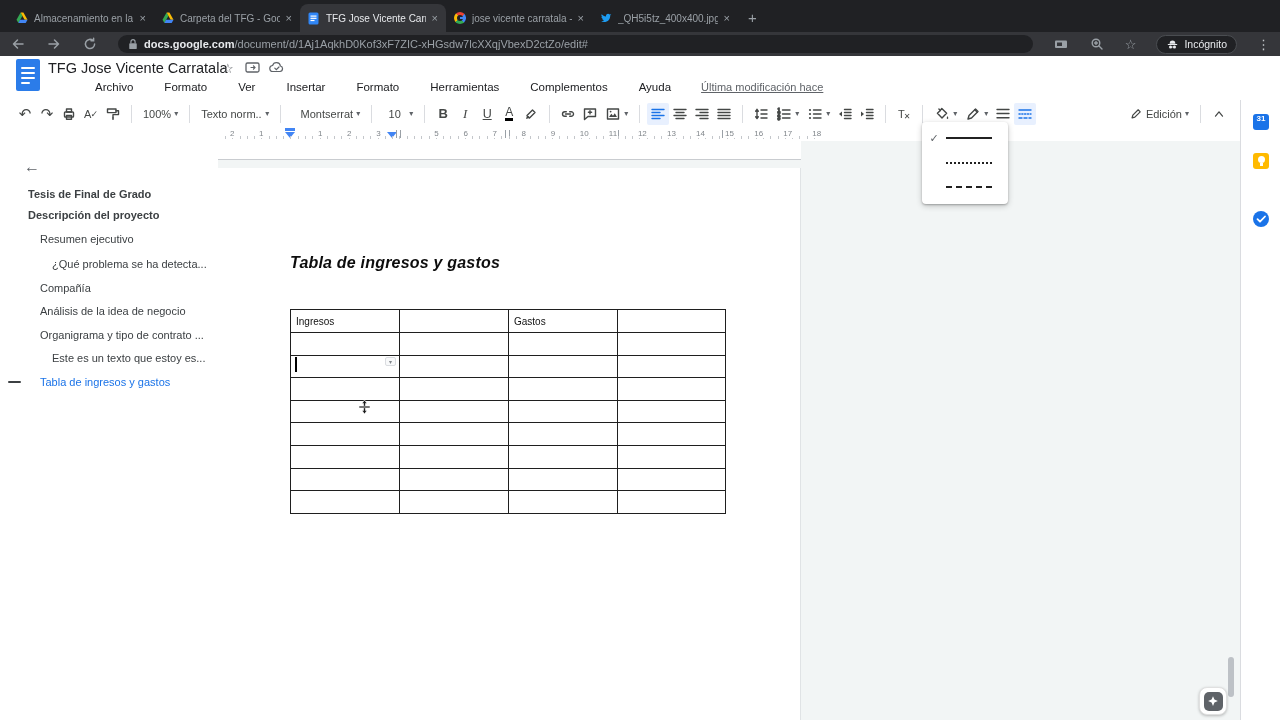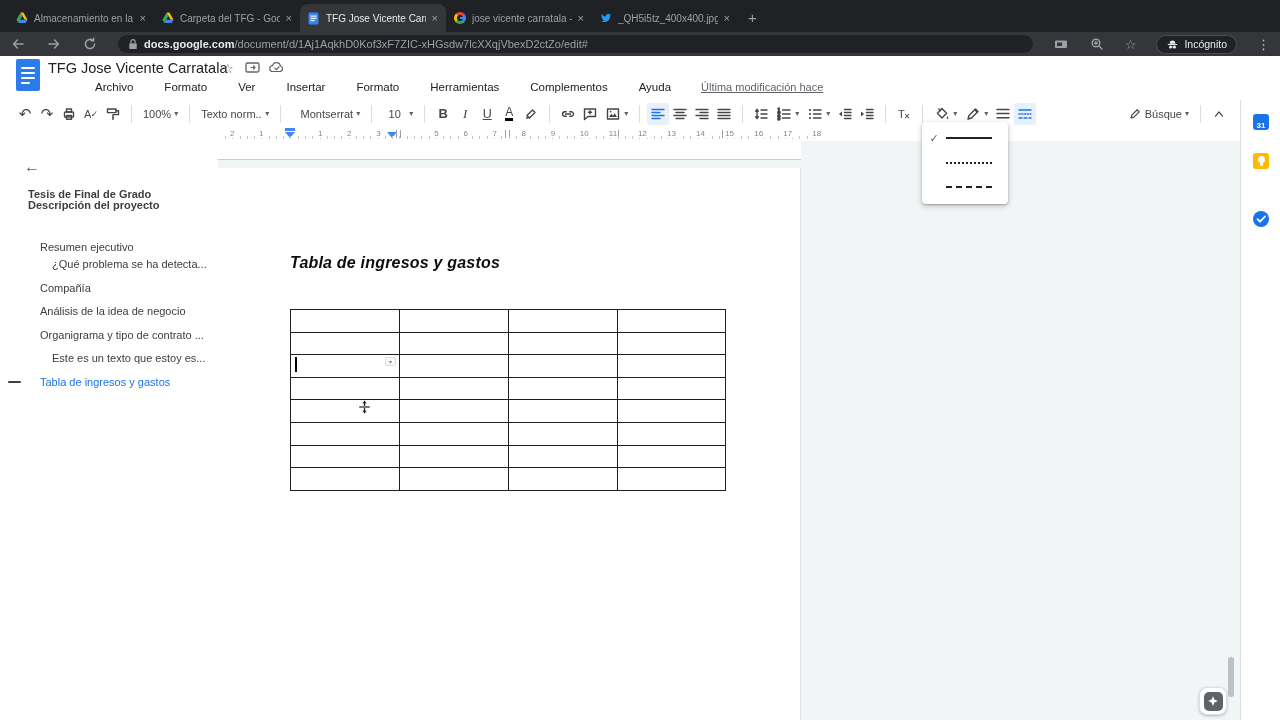--- a/index.html
+++ b/index.html
@@ -90,21 +90,21 @@
   .rowresize{position:absolute;left:139px;top:231px;}
 
   .scrollthumb{position:absolute;left:1010px;top:516px;width:6px;height:40px;background:#bdc1c6;border-radius:3px;}
   .explorebtn{position:absolute;left:981px;top:546px;width:28px;height:28px;background:#fff;border:1px solid #e0e0e0;border-radius:8px;
               box-shadow:0 1px 3px rgba(0,0,0,.25);display:flex;align-items:center;justify-content:center;}
   .explore-badge{width:19px;height:19px;background:#5f6368;border-radius:5px;display:flex;align-items:center;justify-content:center;}
   .panel-collapse{position:absolute;left:1036px;top:551px;font-size:13px;color:#5f6368;}
 
   .sidepanel{position:absolute;left:1240px;top:100px;width:40px;height:620px;background:#fff;border-left:1px solid #dadce0;}
   .sp-ic{position:absolute;left:12px;width:16px;height:16px;}
-  .cal-ic{background:#1a73e8;border-radius:3px;color:#fff;font-size:8px;font-weight:bold;display:flex;align-items:flex-end;justify-content:center;}
+  .cal-ic{background:#1a73e8;border-radius:3px;color:#fff;font-size:8px;font-weight:bold;display:flex;align-items:flex-start;justify-content:center;}
   .keep-ic{background:#ffba00;border-radius:3px;position:relative;}
   .keep-ic::before{content:"";position:absolute;left:4.5px;top:3px;width:7px;height:7px;border-radius:50%;background:#fff;}
   .keep-ic::after{content:"";position:absolute;left:6.5px;top:9.5px;width:3px;height:3.5px;background:#fff;}
   .tasks-ic{background:#1a73e8;border-radius:50%;position:relative;}
 
   
   .popup{position:absolute;left:922px;top:122px;width:86px;height:82px;background:#fff;border-radius:4px;
          box-shadow:0 1px 2px rgba(0,0,0,.25),0 2px 6px rgba(0,0,0,.2);padding:4px 0;}
   .popup-row{height:24.5px;display:flex;align-items:center;}
   .popup-check{width:24px;text-align:center;font-size:11px;color:#5f6368;}
@@ -430,21 +430,21 @@
           <path d="M2 4h12"></path>
           <path d="M2 8h12" stroke-dasharray="1.2,1.6"></path>
           <path d="M2 12h12" stroke-dasharray="3,2"></path>
         </svg>
       </div>
     <div class="tb-right">
       <div class="tb-dd">
         <svg class="ic" width="14" height="14" viewBox="0 0 16 16">
             <path d="M3.5 12.5l.9-3.2L10.5 3.2 12.8 5.5 6.7 11.6z"></path>
           </svg>
-        <span>Búsque</span>
+        <span>Edición</span>
           <span class="caret-dn">▾</span>
       </div>
       <div class="tb-sep"></div>
       <div class="tbtn">
           <svg class="ic" width="14" height="14" viewBox="0 0 16 16">
             <path d="M4 10.5 8 5.5l4 5"></path>
           </svg>
         </div>
     </div>
   </div>
@@ -656,37 +656,43 @@
       <div class="vnum" style="top: 427px; left: 1px;">12</div>
       <div class="vnum" style="top: 456px; left: 1px;">13</div>
       <div class="vnum" style="top: 485px; left: 1px;">14</div>
       <div class="vnum" style="top: 514px; left: 1px;">15</div>
       <div class="vnum" style="top: 543px; left: 1px;">16</div>
     </div>
 
   <div class="leftpanel">
     <span class="backarrow">←</span>
     <div class="outline-item lv0" style="left:28px;top:47px;">Tesis de Final de Grado</div>
-    <div class="outline-item lv0" style="left:28px;top:58px;">Descripción del proyecto</div>
-    <div class="outline-item" style="left:40px;top:100px;">Resumen ejecutivo</div>
+    <div class="outline-item lv0" style="left:28px;top:68px;">Descripción del proyecto</div>
+    <div class="outline-item" style="left:40px;top:92px;">Resumen ejecutivo</div>
     <div class="outline-item" style="left:52px;top:117px;">¿Qué problema se ha detecta...</div>
     <div class="outline-item" style="left:40px;top:141px;">Compañía</div>
     <div class="outline-item" style="left:40px;top:164px;">Análisis de la idea de negocio</div>
     <div class="outline-item" style="left:40px;top:188px;">Organigrama y tipo de contrato ...</div>
     <div class="outline-item" style="left:52px;top:211px;">Este es un texto que estoy es...</div>
     <div class="outline-item active" style="left:40px;top:235px;">Tabla de ingresos y gastos</div>
     <div class="active-dash"></div>
   </div>
 
   <div class="canvas">
     <div class="prevpage"></div>
     <div class="page">
       <div class="docheading">Tabla de ingresos y gastos</div>
       <table class="doc-table" id="doc-table">
           <tbody>
+            <tr style="height: 23px;">
+              <td style="width: 109px;">Ingresos</td>
+              <td style="width: 109px;"></td>
+              <td style="width: 109px;">Gastos</td>
+              <td style="width: 108px;"></td>
+            </tr>
             <tr style="height: 22.6px;">
               <td style="width: 109px;"></td>
               <td style="width: 109px;"></td>
               <td style="width: 109px;"></td>
               <td style="width: 108px;"></td>
             </tr>
             <tr style="height: 22.6px;">
               <td style="width: 109px;"></td>
               <td style="width: 109px;"></td>
               <td style="width: 109px;"></td>

